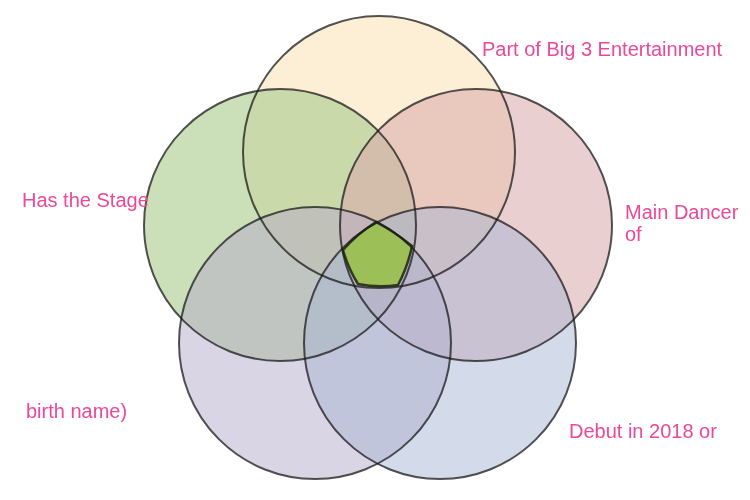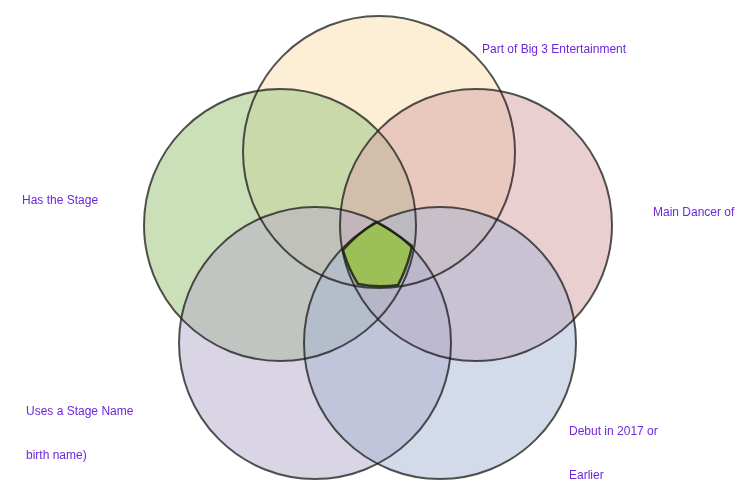--- a/index.html
+++ b/index.html
@@ -1,18 +1,18 @@
 <!DOCTYPE html>
 <html><head>
   <meta charset="utf-8">
   <style>
     html, body { margin: 0; padding: 0; background: #ffffff; }
     body { width: 750px; height: 500px; position: relative; overflow: hidden; font-family: "Liberation Sans", "DejaVu Sans", sans-serif; }
     #venn { position: absolute; left: 0; top: 0; width: 750px; height: 500px; }
-    .label { position: absolute; font-size: 12px; line-height: 22px; color: #6d28d9; white-space: pre-line; }
+    .label { position: absolute; font-size: 20px; line-height: 22px; color: #ec4899; white-space: pre-line; }
     .label span { display: block; }
   </style>
 </head>
 <body>
 
 <svg id="venn" viewBox="0 0 750 500" xmlns="http://www.w3.org/2000/svg">
   <g>
     <circle cx="379" cy="152" r="136" fill="#fdeccf" fill-opacity="0.85"></circle>
     <circle cx="280" cy="225" r="136" fill="#a9c98b" fill-opacity="0.6"></circle>
     <circle cx="476" cy="225" r="136" fill="#d9a7ac" fill-opacity="0.55"></circle>
@@ -30,25 +30,23 @@
 </svg>
 
 <div class="label" style="left:482px; top:16px;">
   <span>Part of Big 3 Entertainment</span>
 </div>
 
 <div class="label" style="left:22px; top:167px;">
   <span>Has the Stage</span>
 </div>
 
-<div class="label" style="left:653px; top:179px;text-align:center;">
+<div class="label" style="left:625px; top:179px;">
   <span>Main Dancer of</span>
 </div>
 
 <div class="label" style="left:26px; top:378px;">
-  <span>Uses a Stage Name</span>
   <span>birth name)</span>
 </div>
 
 <div class="label" style="left:569px; top:398px;">
-  <span>Debut in 2017 or</span>
-  <span>Earlier</span>
+  <span>Debut in 2018 or</span>
 </div>
 
 </body></html>

